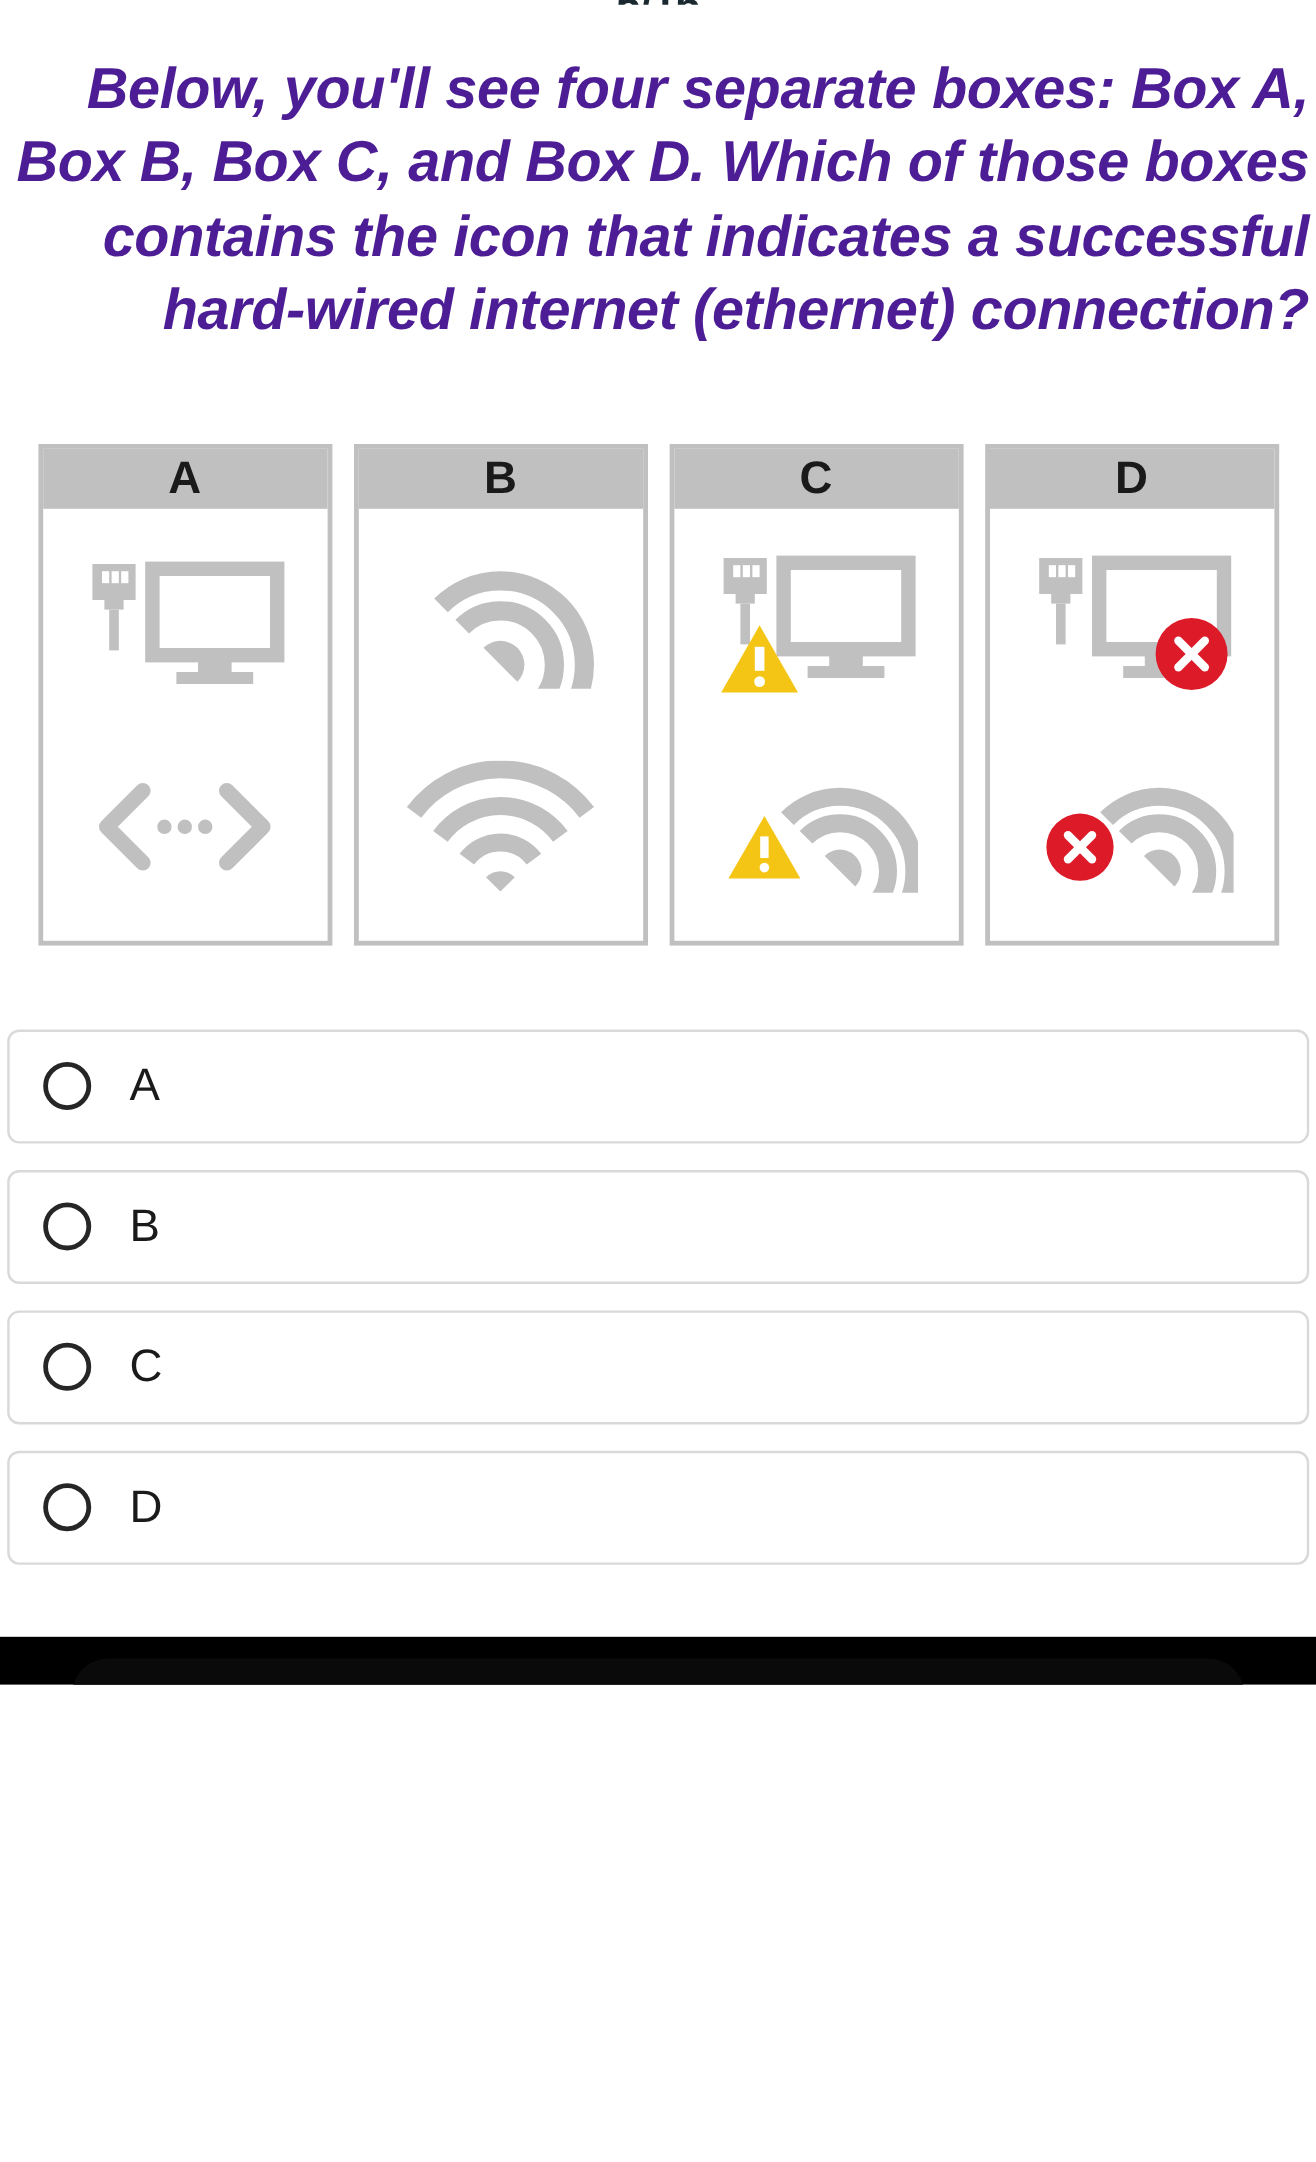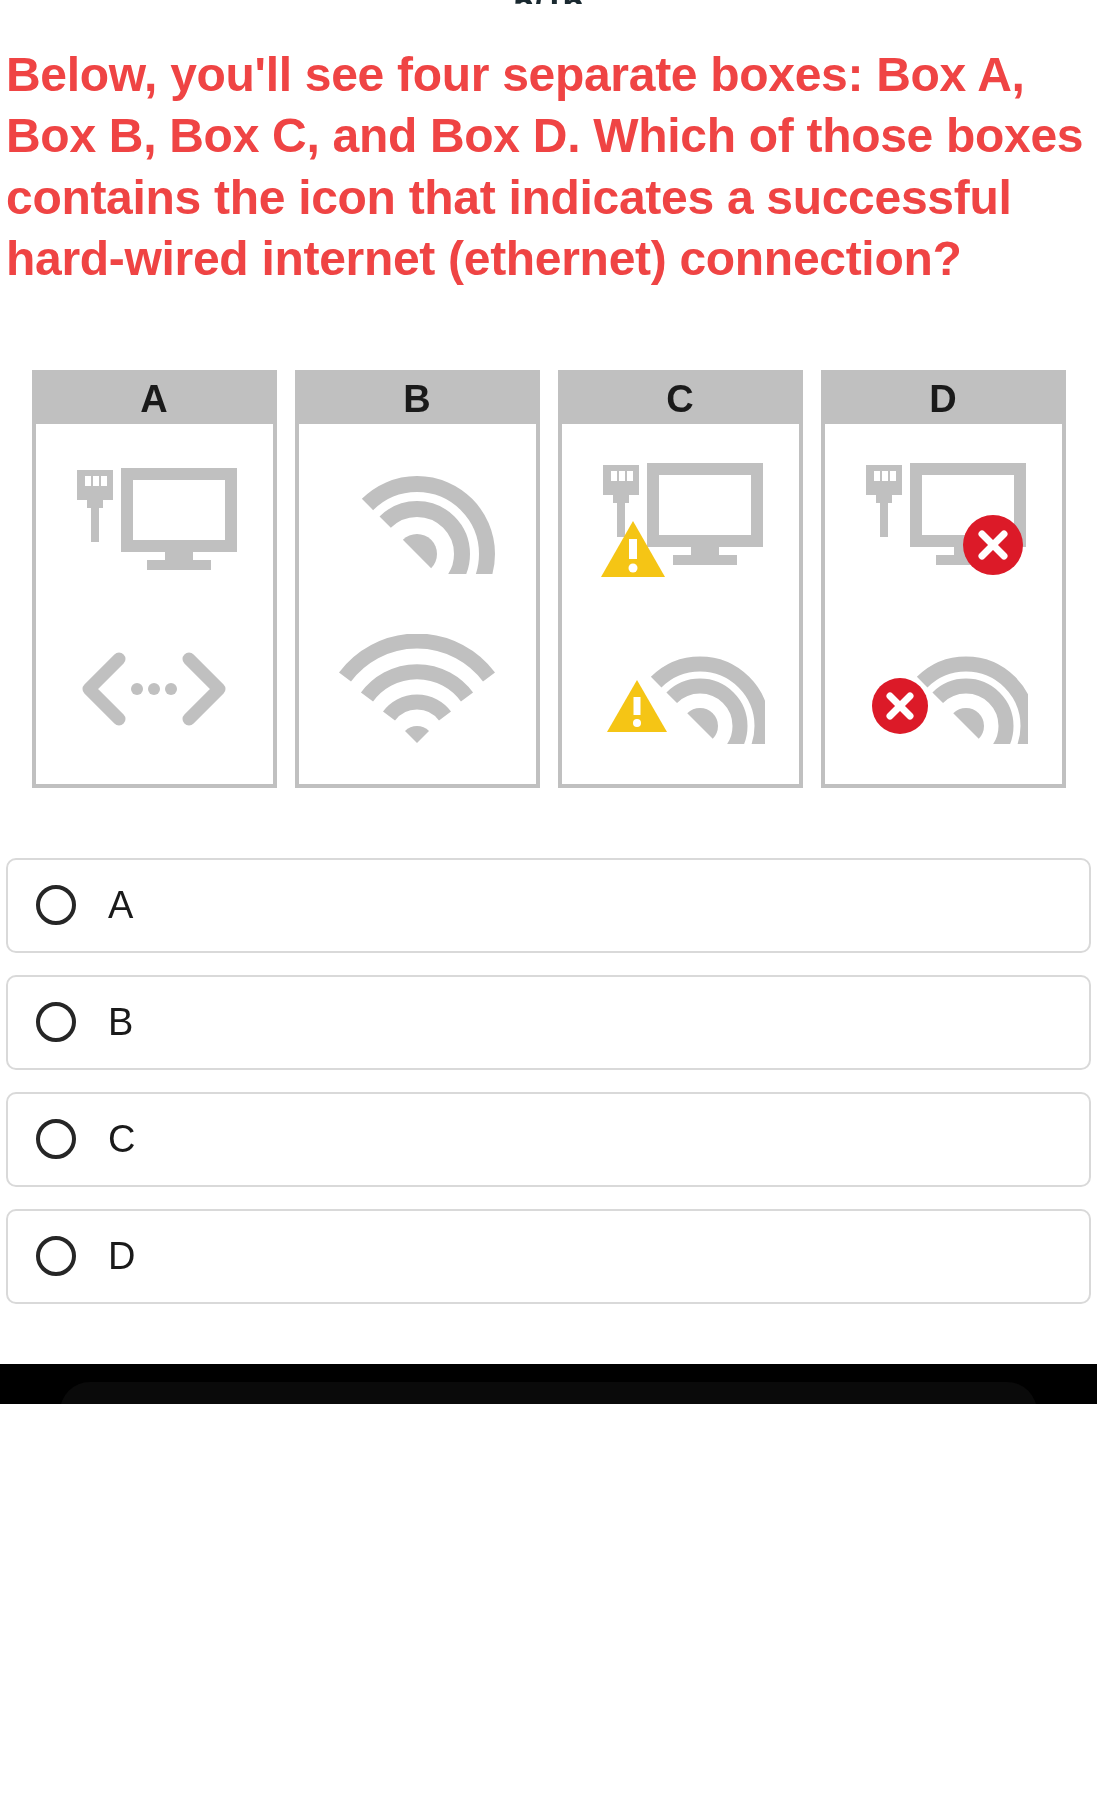--- a/index.html
+++ b/index.html
@@ -13,27 +13,28 @@
       text-align: center;
       font-size: 36px;
       font-weight: 700;
       color: #1a2930;
       padding-top: 0;
       margin-top: -18px;
       overflow: hidden;
       height: 22px;
     }
     .question {
-      text-align: left;
+      text-align: right;
       font-size: 48px;
       font-weight: 700;
       line-height: 1.28;
-      color: #ef4444;
+      color: #4c1d95;
       padding: 40px 6px 0 6px;
       letter-spacing: -0.3px;
+      font-style: italic;
     }
     .boxes-row {
       display: flex;
       gap: 18px;
       padding: 80px 20px 0 20px;
       justify-content: center;
     }
     .quiz-box {
       width: 245px;
       border: 4px solid #c0c0c0;

